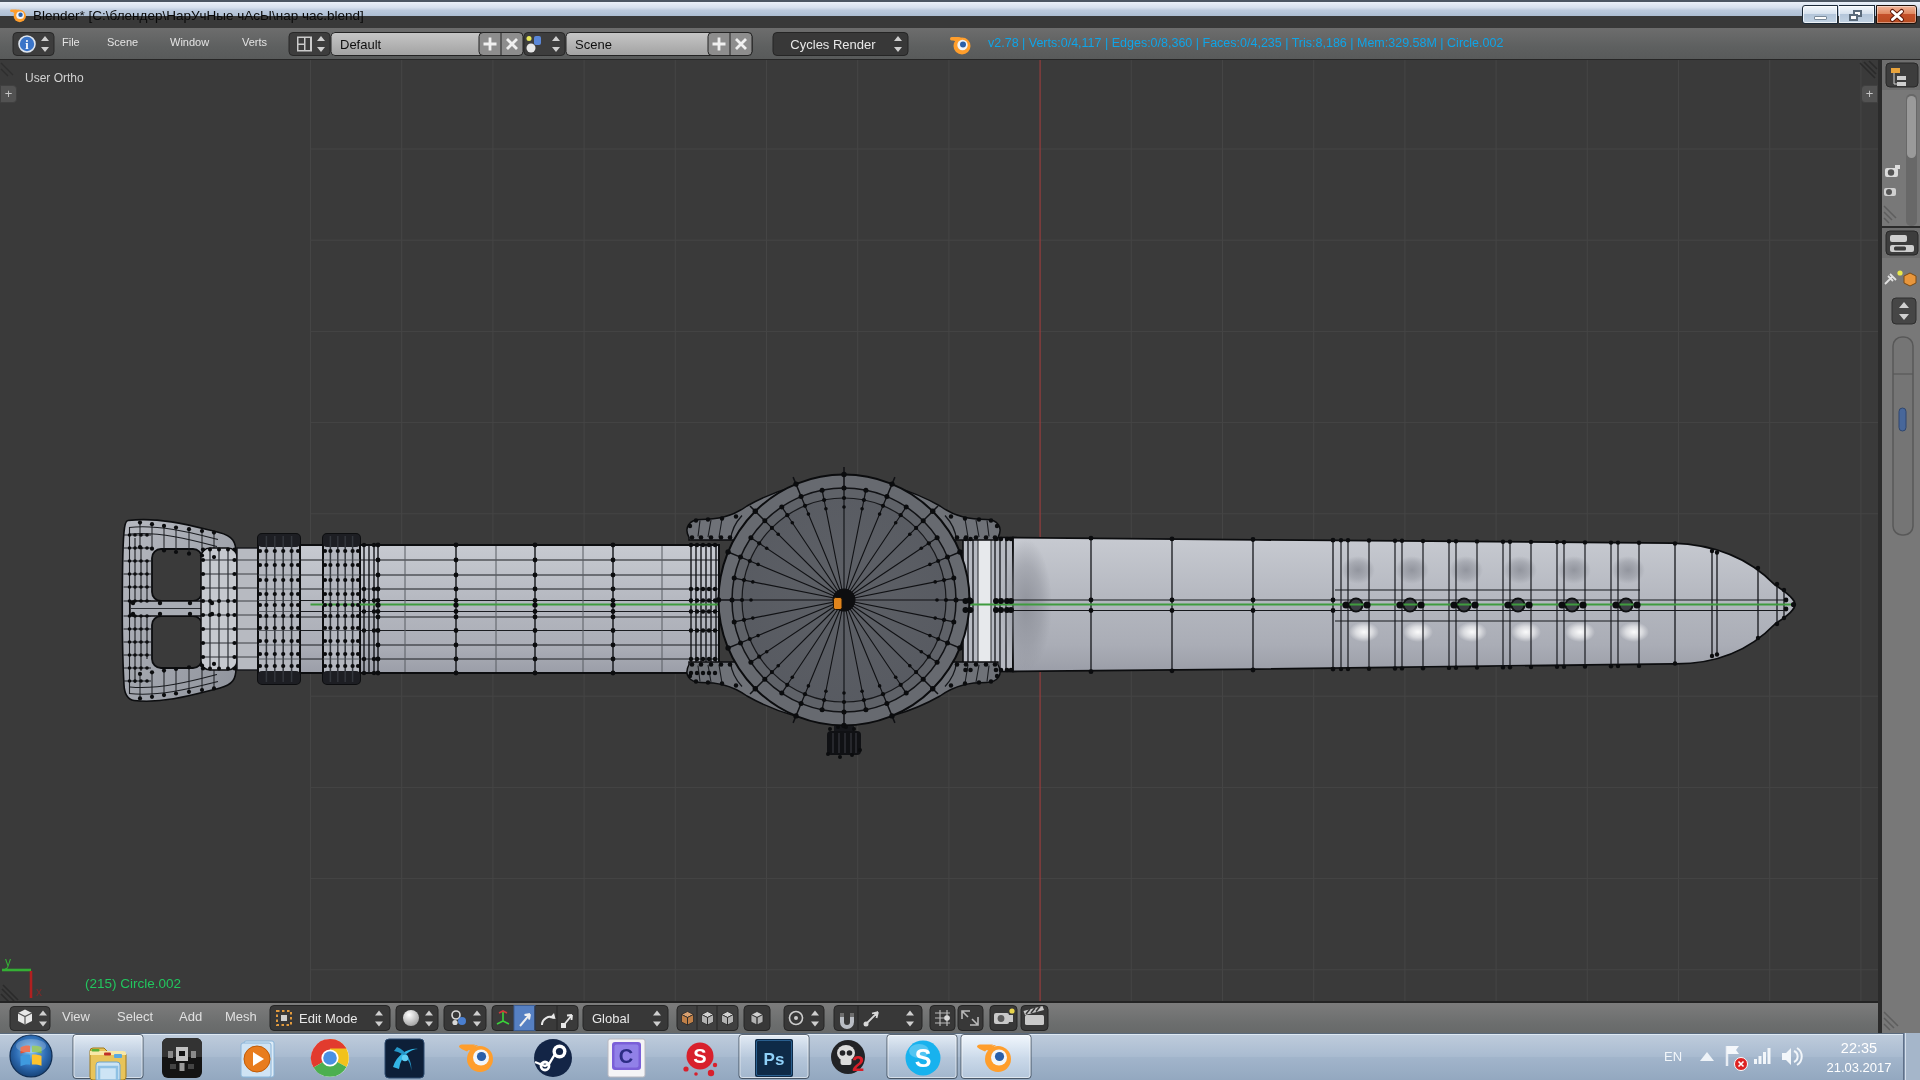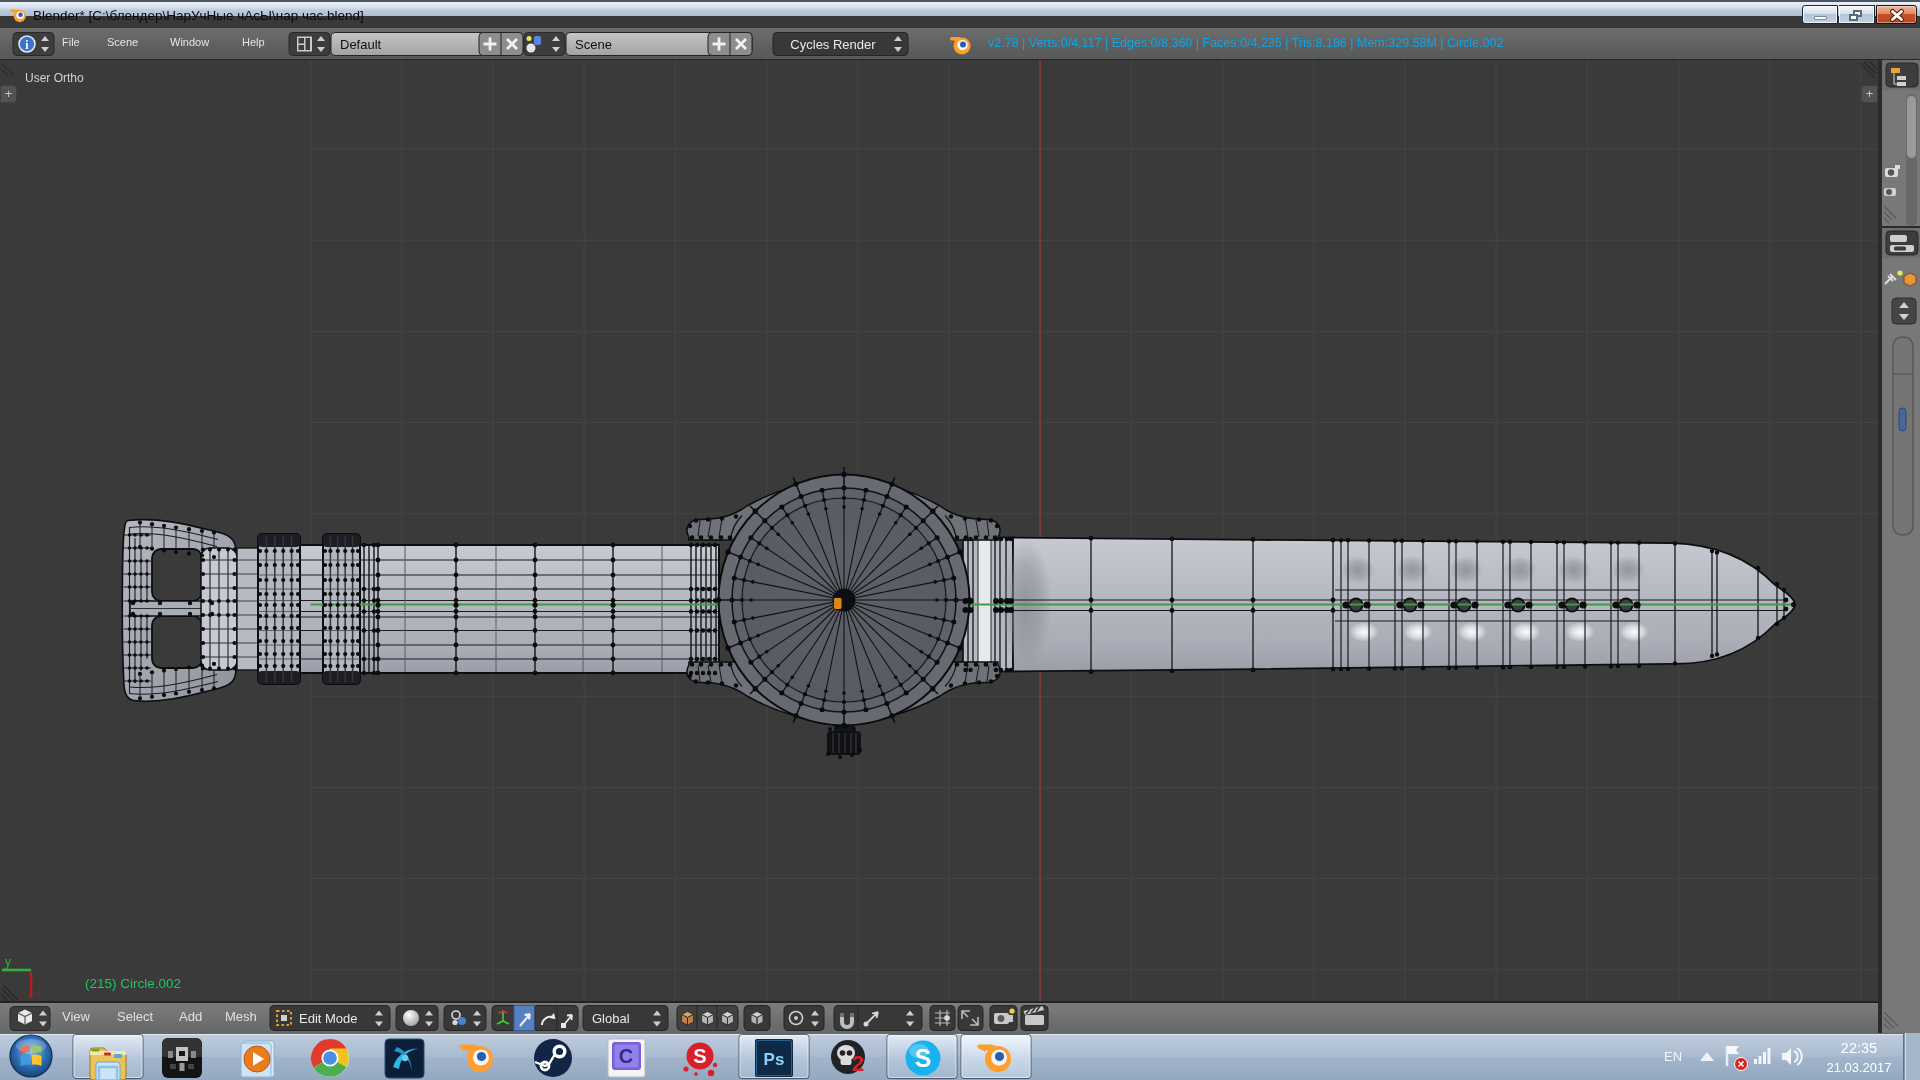--- a/index.html
+++ b/index.html
@@ -794,21 +794,21 @@
 <circle cx="14" cy="13" r="8.5" fill="#ff9e2c"></circle>
 <path d="M3 5.5 L13 4 L8 9 Z" fill="#ff9e2c"></path>
       <rect x="2" y="4" width="10" height="3.4" rx="1.7" fill="#ff9e2c"></rect>
 <circle cx="14.5" cy="12" r="5.2" fill="#eef3f8"></circle>
       <circle cx="15" cy="11.5" r="3" fill="#2a5fa8"></circle>
 </g>
   </svg>
 <span class="menu" style="left:62px">File</span>
 <span class="menu" style="left:107px">Scene</span>
 <span class="menu" style="left:170px">Window</span>
-<span class="menu" style="left:242px">Help</span>
+<span class="menu" style="left:242px">Verts</span>
 <div id="stats">v2.78 | Verts:0/4,117 | Edges:0/8,360 | Faces:0/4,235 | Tris:8,186 | Mem:329.58M | Circle.002</div>
 <div id="userortho">User Ortho</div>
 <div class="ptab" style="left:0;top:85px;border-radius:0 4px 4px 0">+</div>
 <div class="ptab" style="left:1861px;top:85px;border-radius:4px 0 0 4px">+</div>
 <div id="objname">(215) Circle.002</div>
 <div id="vheader"></div>
 <svg width="1878" height="30" viewBox="0 0 1878 30" style="position:absolute;left:0;top:1003px">
     <rect x="10" y="3.5" width="40" height="24" rx="4" fill="#3d3d3d" stroke="#282828"></rect>
     <path d="M18 10l7-3.5 7 3.5v8l-7 3.5-7-3.5Z" fill="#e8e8e8"></path>
     <path d="M18 10l7 3.5 7-3.5M25 13.5V21.5" stroke="#555" stroke-width="1.2" fill="none"></path>

